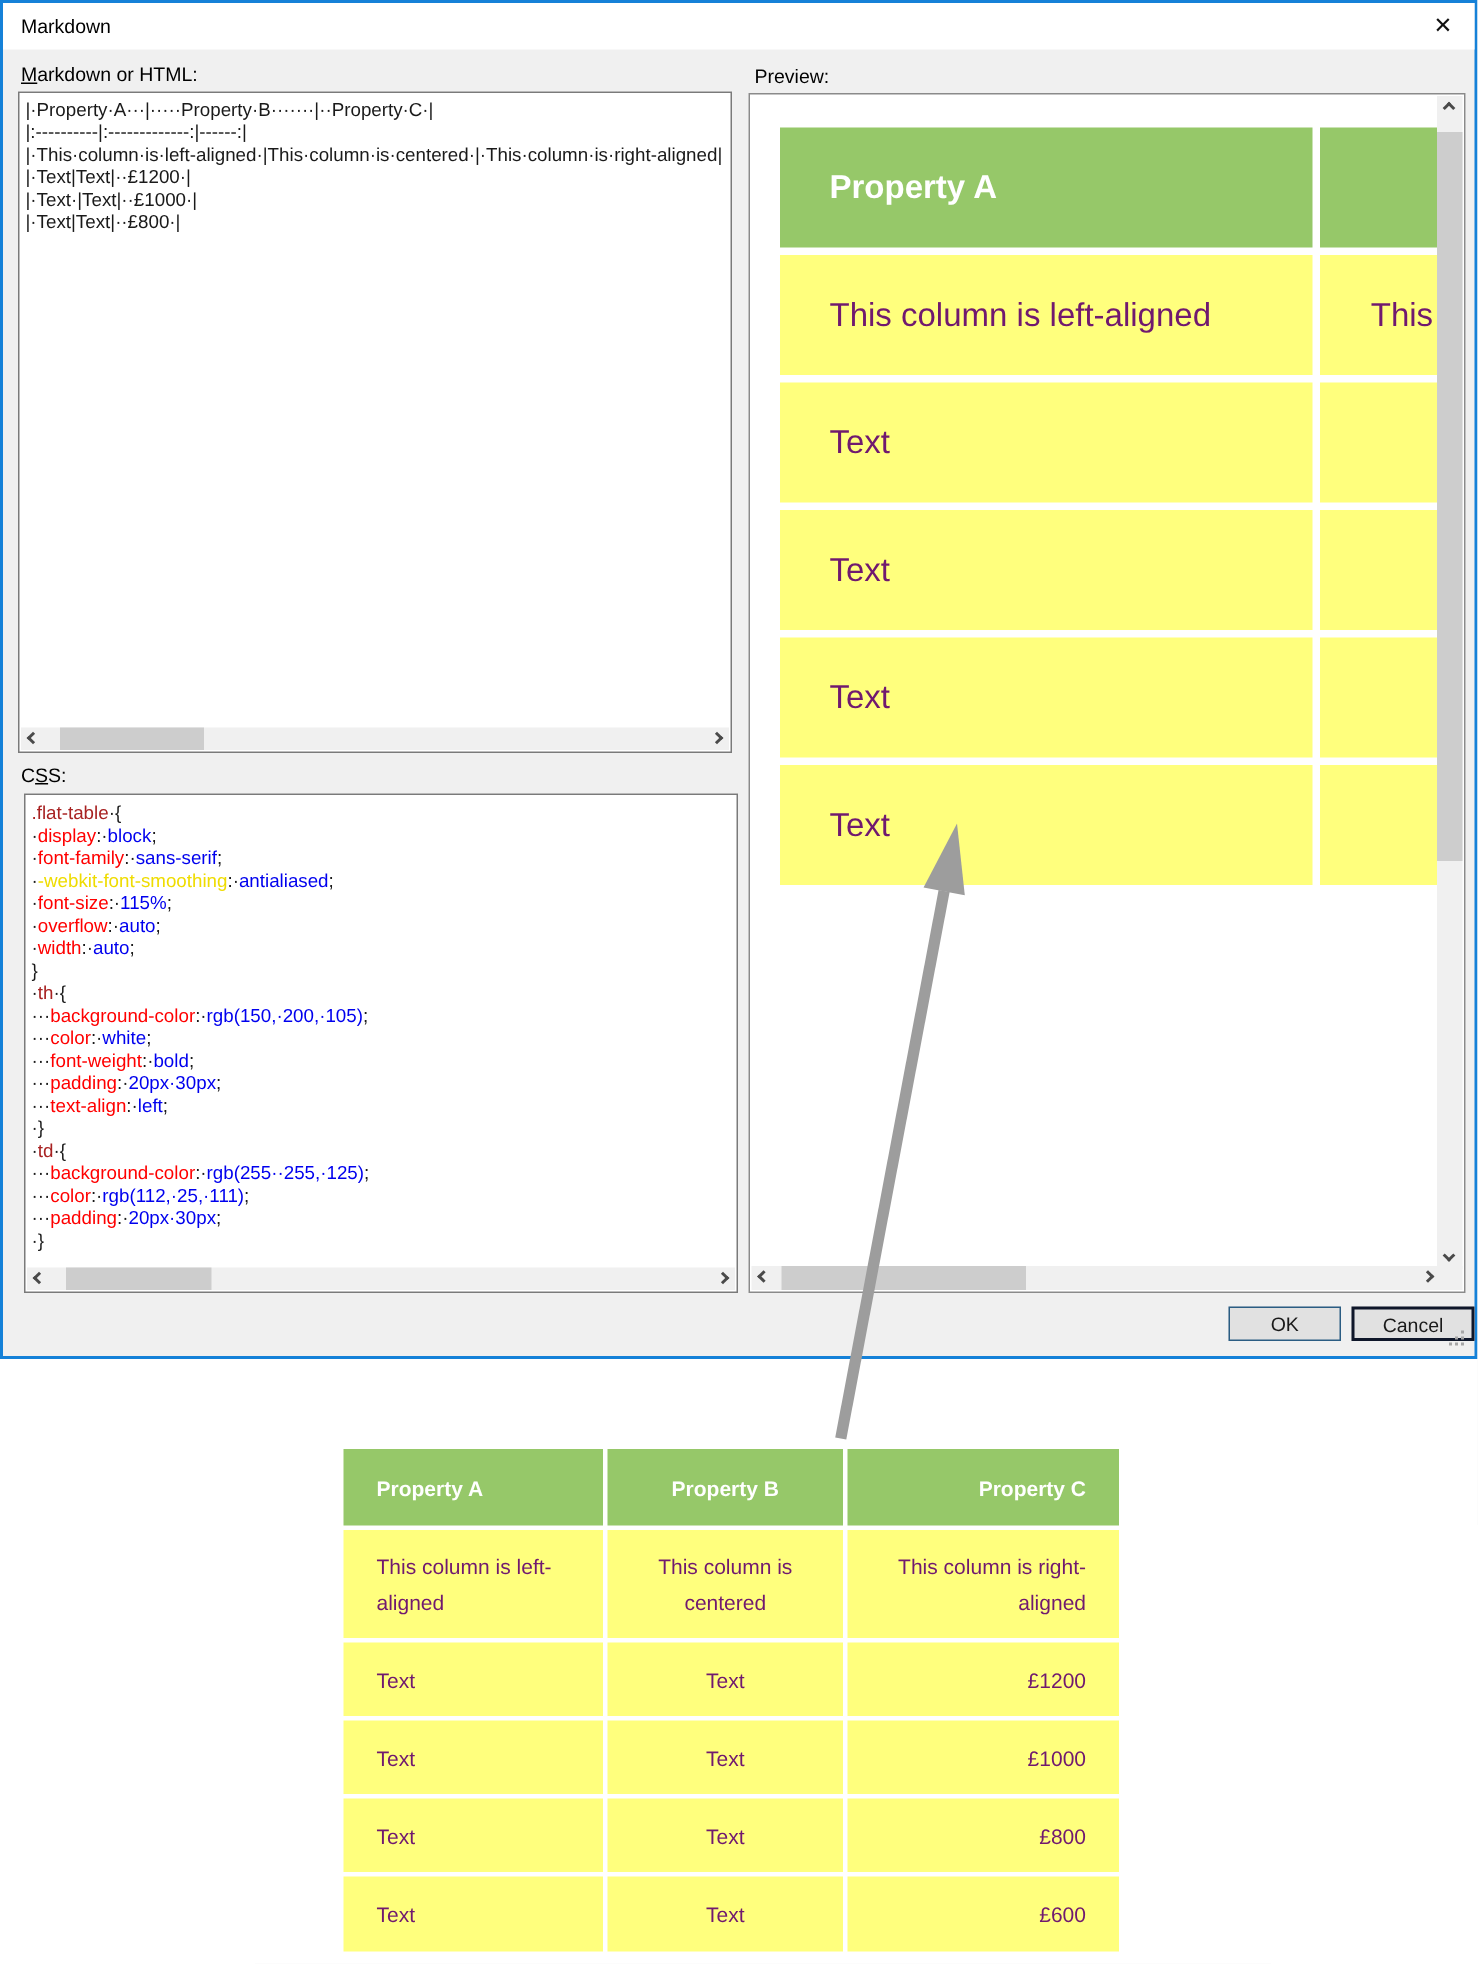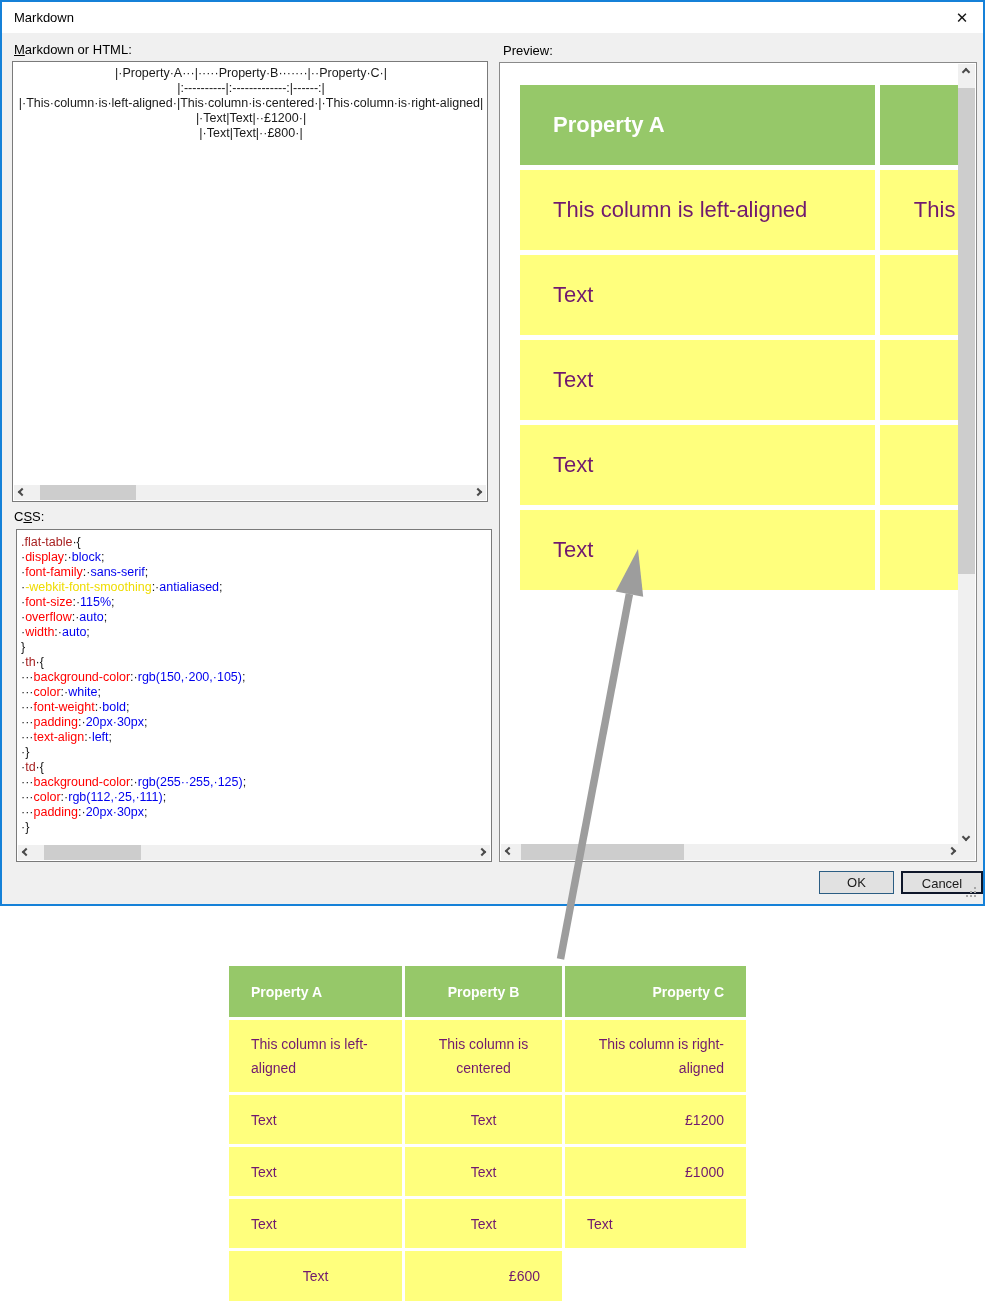--- a/index.html
+++ b/index.html
@@ -15,21 +15,21 @@
              text-align:center; line-height:22px; cursor:pointer; }
 
   .lbl { position:absolute; font-size:13px; color:#000000; }
   .accel { text-decoration:underline; }
 
   
   .tbox { position:absolute; background:#ffffff; border:1px solid #7a7a7a; overflow:hidden; }
   .mdbox  { left:10px; top:59px;  width:476px; height:441px; }
   .cssbox { left:14px; top:527px; width:476px; height:333px; }
   .mdlines  { position:absolute; left:4px; top:4px; right:2px; bottom:18px; overflow:hidden;
-              font-size:12.5px; line-height:15px; color:#1a1a1a; white-space:pre;text-align:center; }
+              font-size:12.5px; line-height:15px; color:#1a1a1a; white-space:pre; }
   .csslines { position:absolute; left:4px; top:5px; right:2px; bottom:18px; overflow:hidden;
               font-size:12.5px; line-height:15px; white-space:pre; }
   .tok-sel { color:#a82222; }
   .tok-prop{ color:#ff0000; }
   .tok-val { color:#0000ee; }
   .tok-ven { color:#efdc00; }
   .tok-pun { color:#1a1a1a; }
 
   
   .hscroll { position:absolute; left:1px; right:1px; bottom:1px; height:15px; background:#f0f0f0; }
@@ -92,21 +92,21 @@
   <div class="dialog">
 
     <div class="titlebar">
       <span class="title-text">Markdown</span>
       <span class="close-x">✕</span>
     </div>
 
     <div class="lbl" style="left:12px; top:40px;"><span class="accel">M</span><span>arkdown or HTML:</span></div>
 
     <div class="tbox mdbox">
-      <div class="mdlines" id="mdLines"><div>|·Property·A···|·····Property·B·······|··Property·C·|</div><div>|:----------|:-------------:|------:|</div><div>|·This·column·is·left-aligned·|This·column·is·centered·|·This·column·is·right-aligned|</div><div>|·Text|Text|··£1200·|</div><div>|·Text|Text|··£800·|</div></div>
+      <div class="mdlines" id="mdLines"><div>|·Property·A···|·····Property·B·······|··Property·C·|</div><div>|:----------|:-------------:|------:|</div><div>|·This·column·is·left-aligned·|This·column·is·centered·|·This·column·is·right-aligned|</div><div>|·Text|Text|··£1200·|</div><div>|·Text·|Text|··£1000·|</div><div>|·Text|Text|··£800·|</div></div>
       <div class="hscroll">
         <span class="chev l"></span>
         <div class="hthumb" style="left:26px; width:96px;"></div>
         <span class="chev r"></span>
       </div>
     </div>
 
     <div class="lbl" style="left:12px; top:507px;text-align:right;"><span>C</span><span class="accel">S</span><span>S:</span></div>
 
     <div class="tbox cssbox">
@@ -168,18 +168,19 @@
       <div class="rt-td al-center">This column is centered</div>
       <div class="rt-td al-right">This column is right-aligned</div>
       <div class="rt-td al-left">Text</div>
       <div class="rt-td al-center">Text</div>
       <div class="rt-td al-right">£1200</div>
       <div class="rt-td al-left">Text</div>
       <div class="rt-td al-center">Text</div>
       <div class="rt-td al-right">£1000</div>
       <div class="rt-td al-left">Text</div>
       <div class="rt-td al-center">Text</div>
+      <div class="rt-td al-right">£800</div>
       <div class="rt-td al-left">Text</div>
       <div class="rt-td al-center">Text</div>
       <div class="rt-td al-right">£600</div>
     </div>
 
 </div>
 
 </body></html>

